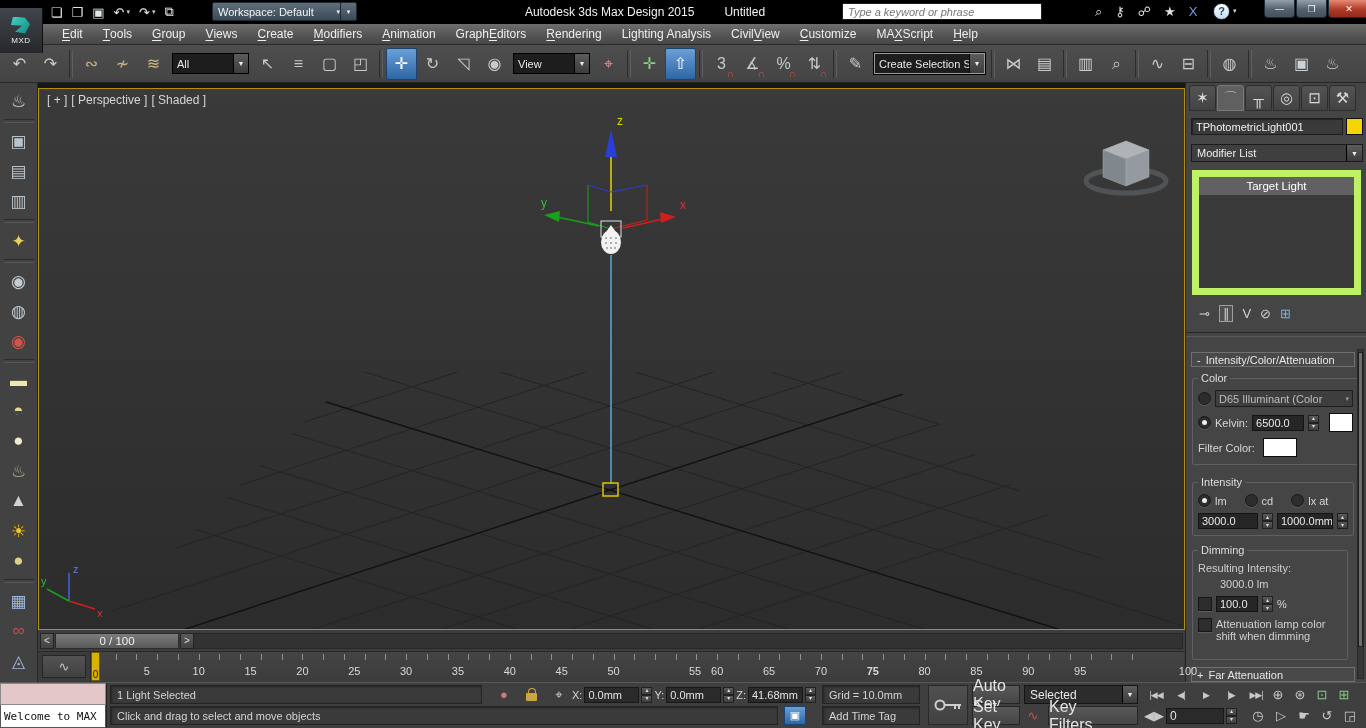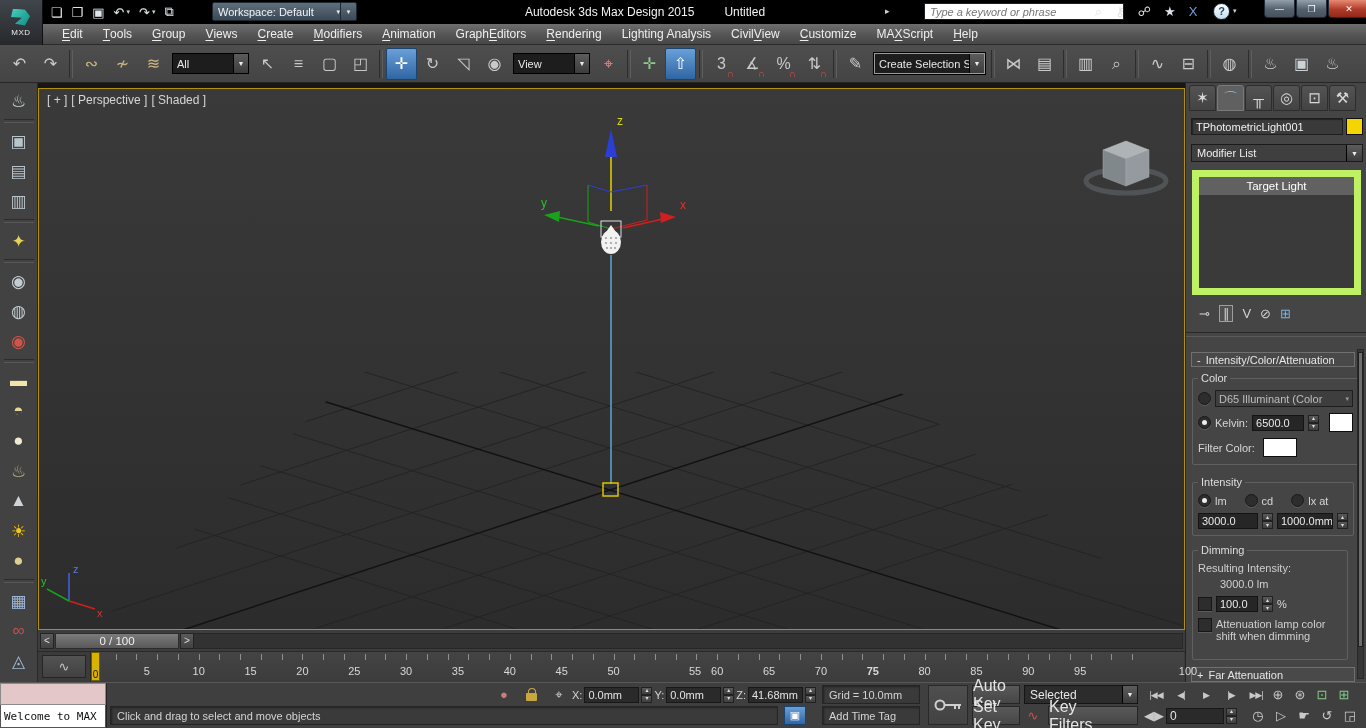--- a/index.html
+++ b/index.html
@@ -1,39 +1,39 @@
 <!DOCTYPE html>
 <html><head>
 <meta charset="utf-8">
 <style>
   html,body{margin:0;padding:0;background:#1a1a1a}
   #root{position:relative;width:1366px;height:728px;overflow:hidden;background:#3c3c3c;
         font-family:"Liberation Sans",sans-serif;font-size:12px;color:#d8d8d8;user-select:none}
   
   .titlebar{position:absolute;left:0;top:0;width:1366px;height:24px;
     background:linear-gradient(#54667306,#000 0) , linear-gradient(#51626f,#31455a 55%,#23374a);border-bottom:1px solid #15202c}
-  .appbtn{position:absolute;left:0;top:0;width:42px;height:45px;z-index:9;
+  .appbtn{position:absolute;left:0;top:8px;width:42px;height:45px;z-index:9;
     background:linear-gradient(#41464c,#26282c);border-right:1px solid #101010;
     display:flex;flex-direction:column;align-items:center;justify-content:center;gap:2px}
   .applogo{width:20px;height:17px;background:linear-gradient(135deg,#46cfc0,#0c8a80);
     clip-path:polygon(10% 0,70% 8%,95% 45%,70% 100%,20% 90%,55% 55%,0 50%)}
   .applabel{font-size:8px;color:#ececec;letter-spacing:.5px}
   .qat{position:absolute;left:48px;top:1px;height:22px;display:flex;align-items:center;gap:3px;z-index:5}
   .qbtn{display:flex;align-items:center;height:20px;padding:0 3px;color:#dfe6ea;font-size:13px}
   .qdd{font-size:7px;color:#c7ced2;margin-left:2px}
   .ws-dd{position:absolute;left:212px;top:2px;width:122px;height:17px;z-index:5;
     background:linear-gradient(#5f6f7b,#3a4955);border:1px solid #1d2830;border-radius:2px;
     display:flex;align-items:center;justify-content:space-between;padding:0 5px;font-size:11px;color:#f2f5f7}
   .ws-more{position:absolute;left:340px;top:2px;width:15px;height:17px;z-index:5;display:flex;align-items:center;justify-content:center;
     background:linear-gradient(#5f6f7b,#3a4955);border:1px solid #1d2830;border-radius:2px;color:#eee}
   .dda{font-size:7px;color:#e8eef2}
   .title{position:absolute;left:455px;top:0;width:380px;height:23px;display:flex;align-items:center;
     justify-content:center;gap:30px;font-size:12px;color:#f2f2f2;white-space:nowrap}
   .exp{position:absolute;left:885px;top:6px;font-size:9px;color:#cfd6da;z-index:5}
-  .search{position:absolute;left:924px;top:3px;width:188px;height:15px;border:1px solid #182028;background:#fff;
+  .search{position:absolute;left:842px;top:3px;width:188px;height:15px;border:1px solid #182028;background:#fff;
     font-style:italic;font-size:11px;color:#4a4a4a;padding:0 5px;z-index:5;font-family:"Liberation Sans",sans-serif}
   #searchIcons{position:absolute;left:1092px;top:1px;height:21px;display:flex;align-items:center;gap:7px;z-index:5}
   .sico{font-size:13px;color:#dde3e8}
   .help{position:absolute;left:1213px;top:3px;height:16px;display:flex;align-items:center;gap:3px;z-index:5}
   .helpq{width:15px;height:15px;border-radius:50%;background:linear-gradient(#ffffff,#c8dcec);color:#174a78;
     font-weight:bold;font-size:11px;display:flex;align-items:center;justify-content:center;border:1px solid #10304c}
   #winBtns{position:absolute;left:1263px;top:0;display:flex;z-index:5}
   .winbtn{width:29px;height:17px;margin-left:1px;border:1px solid #1e2a34;border-top:none;border-radius:0 0 4px 4px;
     background:linear-gradient(#93a0ab,#53616d 55%,#46535e);display:flex;align-items:center;justify-content:center;
     color:#fff;font-size:9px}
@@ -758,20 +758,23 @@
       </div>
   </div>
 
   <div class="statusbar">
     <div class="listener">
       <div class="l-top"></div>
       <div class="l-bot">
           <span>Welcome to MAX</span>
         </div>
     </div>
+    <div class="sfield" id="statusField">
+      <span>1 Light Selected</span>
+    </div>
     <div class="sfield" id="promptField">
       <span>Click and drag to select and move objects</span>
     </div>
     <div id="selIcons">
         <span class="sbtn">
           <span class="g1" style="color: rgb(207, 122, 122);">●</span>
         </span>
         <div class="icon-lock"></div>
         <span class="sbtn">
           <span class="g1">⌖</span>

